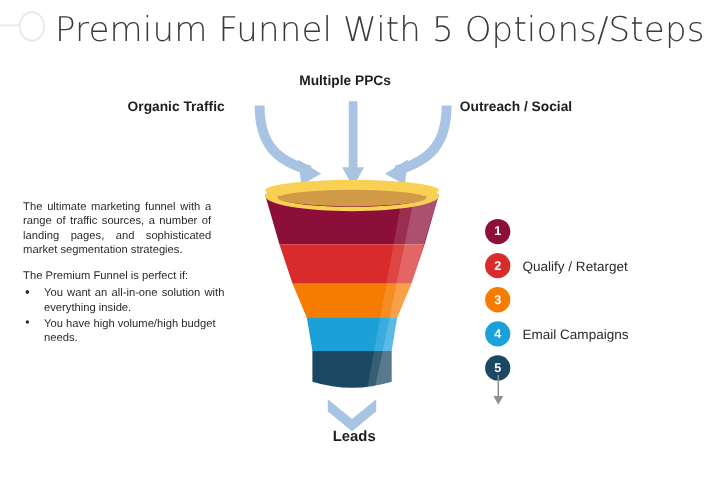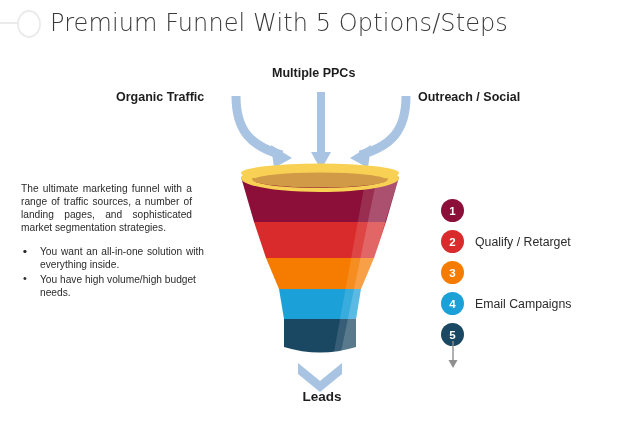--- a/index.html
+++ b/index.html
@@ -23,21 +23,21 @@
     top: 8px;
     width: 60px;
     height: 34px;
   }
 
   
   #page-title {
     position: absolute;
     left: 50px;
     top: 9px;
-    font-size: 24px;
+    font-size: 31px;
     font-weight: 300;
     letter-spacing: 0.1px;
     color: #3a3a3a;
     white-space: nowrap;
     font-family: "DejaVu Sans", sans-serif;
   }
 
   
   .src-label {
     position: absolute;
@@ -227,20 +227,21 @@
     <path d="M 298 363 L 320 381 L 342 363 L 342 374 L 320 392 L 298 374 Z" fill="#a8c4e2"></path>
   </g>
 </svg>
 
 <div id="leads-label">
   <span>Leads</span>
 </div>
 
 <div id="description-block">
   <p id="description-paragraph">The ultimate marketing funnel with a range of traffic sources, a number of landing pages, and sophisticated market segmentation strategies.</p>
+  <p id="benefits-intro">The Premium Funnel is perfect if:</p>
   <ul id="benefits-list">
     <li>
       <span class="bullet-glyph">•</span>
     </li>
     <li>
       <span class="bullet-glyph">•</span>
       <span>You want an all-in-one solution with everything inside.</span>
     </li>
     <li>
       <span class="bullet-glyph">•</span>

